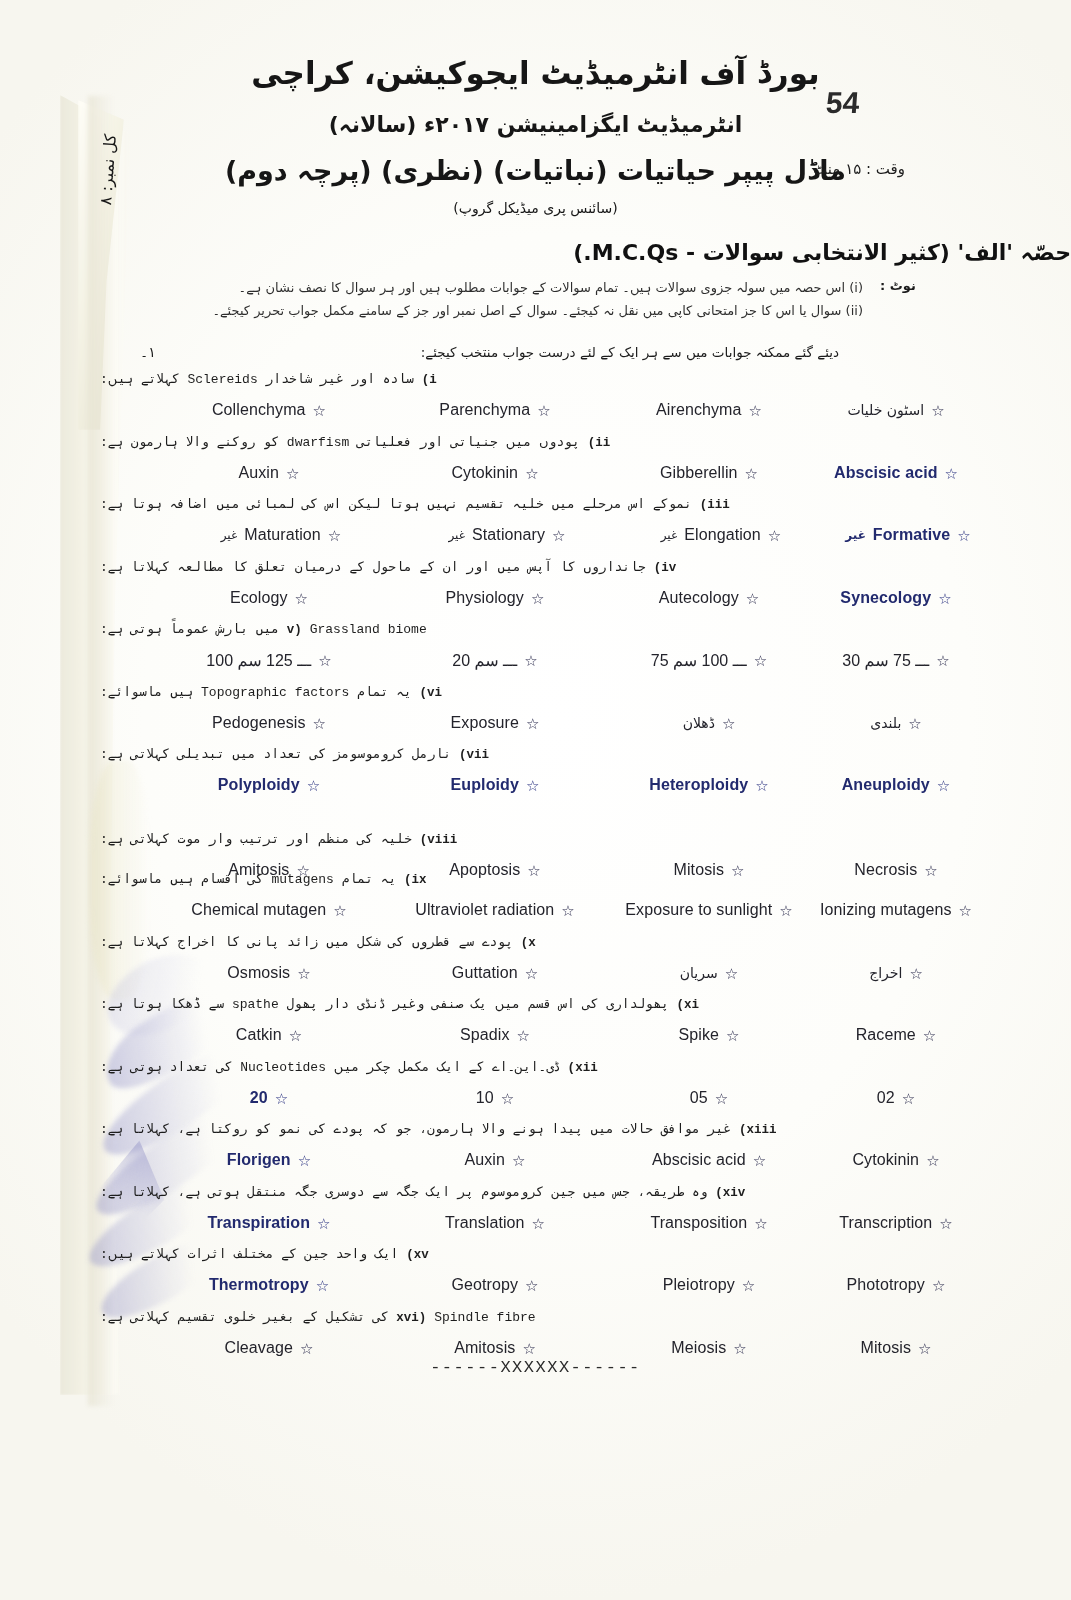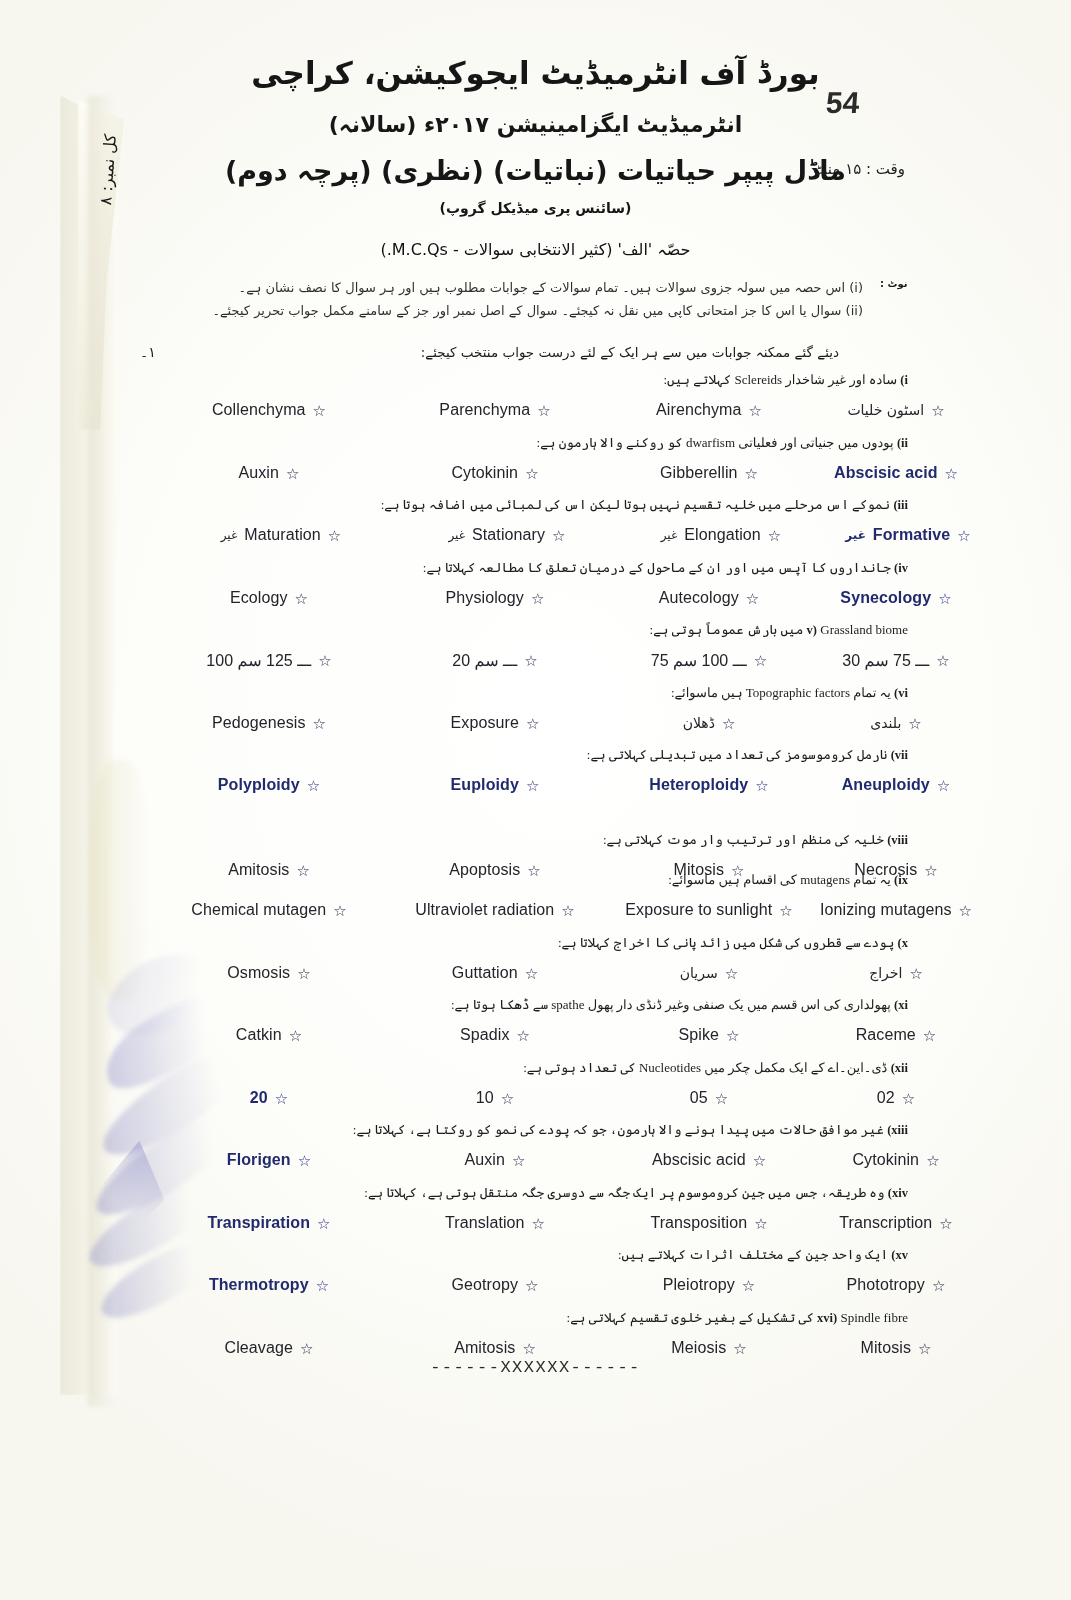--- a/index.html
+++ b/index.html
@@ -67,61 +67,61 @@
     direction:rtl;unicode-bidi:isolate;color:#1b1b1b;
   }
   .hdr-line{
     position:absolute;left:0;right:0;text-align:center;
     direction:rtl;color:#161616;font-weight:700;
     font-family:"DejaVu Sans",sans-serif;
   }
   #hdr1{top:55px;font-size:31px;letter-spacing:.5px;text-align:center;}
   #hdr2{top:112px;font-size:22px;}
   #hdr3{top:155px;font-size:27px;font-weight:700;}
-  #hdr4{top:200px;font-size:14px;font-weight:700;}
+  #hdr4{top:200px;font-size:14px;font-weight:400;}
 
   #page-num{
     position:absolute;left:826px;top:86px;font-size:30px;font-weight:700;
     color:#2b2b2b;font-family:"Liberation Sans",sans-serif;
     transform:skewX(-4deg);
   }
   #time-note{
     position:absolute;left:745px;top:160px;width:160px;text-align:right;
     direction:rtl;font-size:15px;color:#1d1d1d;font-family:"DejaVu Sans",sans-serif;
   }
   #total-marks{
     position:absolute;left:18px;top:160px;width:180px;
     direction:rtl;text-align:center;font-size:16px;color:#161616;
     font-family:"DejaVu Sans",sans-serif;
     transform:rotate(-86deg);transform-origin:center center;
     white-space:nowrap;
   }
 
   #section-title{
-    position:absolute;left:0;right:0;top:240px;text-align:center;
-    direction:rtl;font-size:16px;font-weight:400;color:#111;
+    position:absolute;left:0;right:0;top:240px;text-align:right;
+    direction:rtl;font-size:22px;font-weight:700;color:#111;
     font-family:"DejaVu Sans",sans-serif;
   }
   .note-row{
     position:absolute;direction:rtl;font-size:13px;color:#1c1c1c;
     font-family:"DejaVu Sans",sans-serif;white-space:nowrap;
   }
-  #note-label{left:880px;top:278px;font-size:10px;font-weight:600;}
+  #note-label{left:880px;top:278px;font-size:13px;font-weight:600;}
   #note-i{right:208px;top:280px;}
   #note-ii{right:208px;top:303px;}
   #q1-num{position:absolute;left:140px;top:344px;font-size:14px;color:#1c1c1c;
     font-family:"DejaVu Sans",sans-serif;direction:rtl;}
   #q1-text{position:absolute;right:232px;top:344px;direction:rtl;font-size:13.5px;
     color:#1c1c1c;font-family:"DejaVu Sans",sans-serif;white-space:nowrap;}
 
   
   .qblock{position:absolute;left:100px;width:880px;}
   .qstem{
-    text-align:right;direction:rtl;white-space:nowrap;
-    font-size:13px;color:#1d1d1d;font-family:Liberation Serif, serif;
+    text-align:left;direction:rtl;white-space:nowrap;
+    font-size:13px;color:#1d1d1d;font-family:Liberation Mono, monospace;
     padding-right:72px;line-height:1.2;
   }
   .qstem .rn{font-weight:600;font-size:12.5px;}
   .opts{
     display:flex;flex-direction:row-reverse;justify-content:flex-start;
     margin-top:13px;
   }
   .opt{
     display:flex;flex-direction:row-reverse;align-items:center;
     gap:7px;font-size:16px;color:#23232b;white-space:nowrap;

